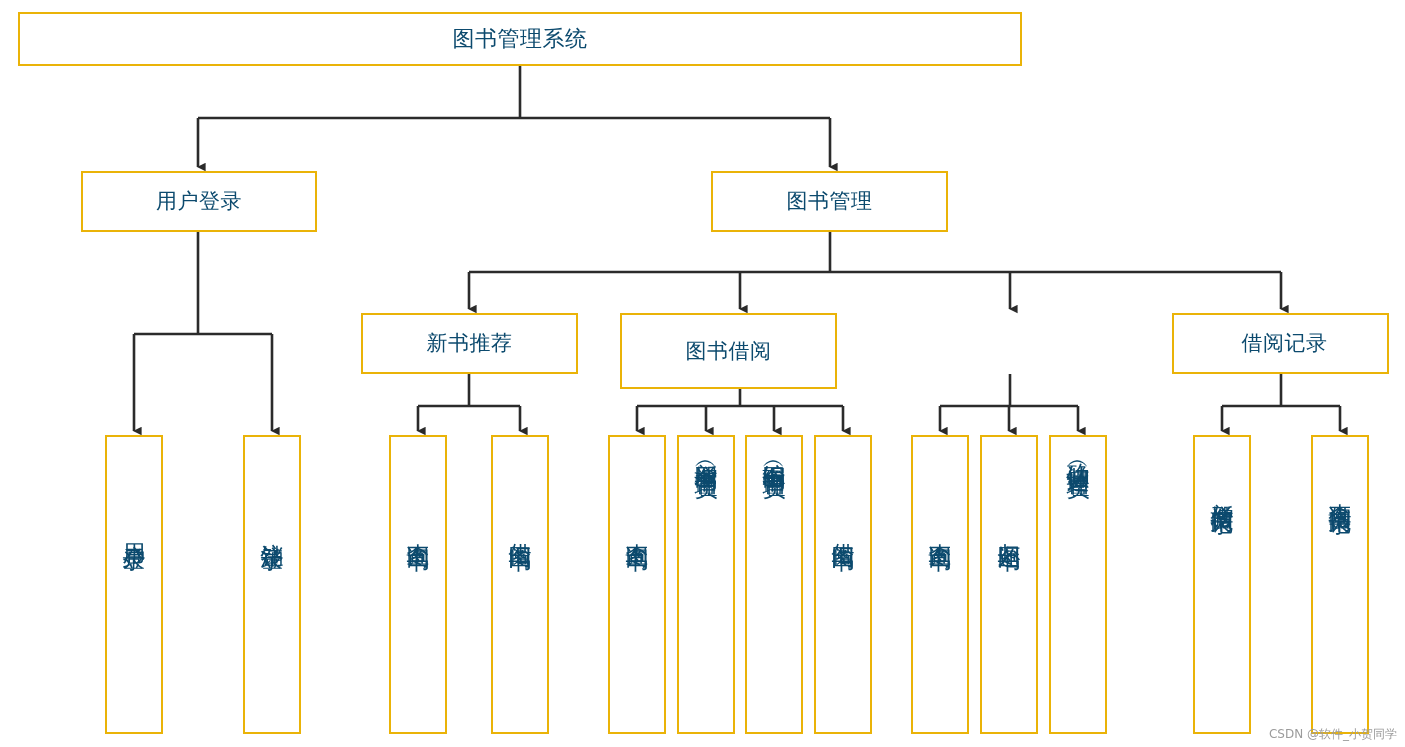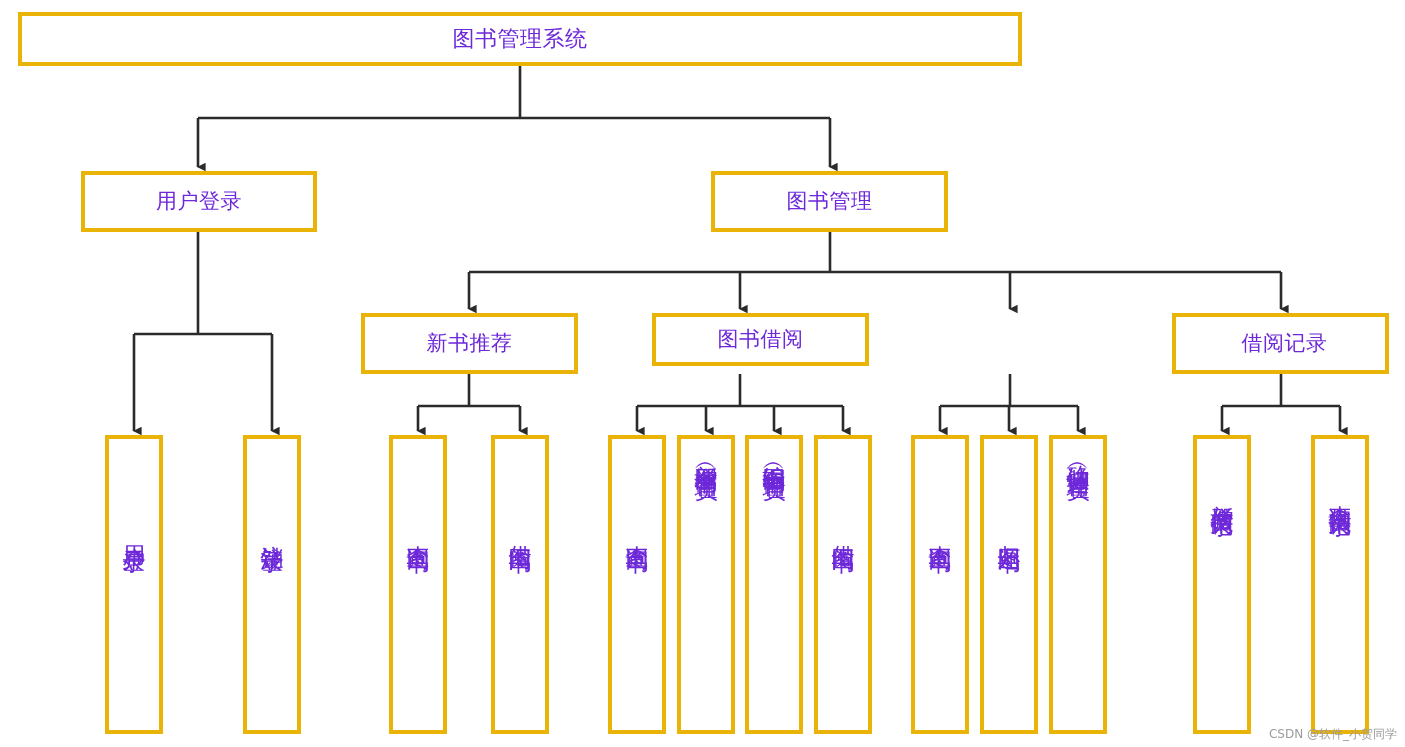--- a/index.html
+++ b/index.html
@@ -23,25 +23,25 @@
     left: 0;
     top: 0;
     width: 1405px;
     height: 747px;
     pointer-events: none;
   }
   .node {
     position: absolute;
     box-sizing: border-box;
     background: #ffffff;
-    border: 4px solid #eab308;
+    border: 2px solid #eab308;
     display: flex;
     align-items: center;
     justify-content: center;
-    color: #6d28d9;
+    color: #0c4a6e;
   }
   .node .label {
     display: block;
     line-height: 1.06;
     letter-spacing: 0.5px;
   }
   
   .node.h .label {
     font-size: 21px;
     white-space: nowrap;
@@ -137,21 +137,21 @@
   <div class="node h" style="left:81px; top:171px; width:236px; height:61px;">
     <span class="label">用户登录</span>
   </div>
   <div class="node h" style="left:711px; top:171px; width:237px; height:61px;">
     <span class="label">图书管理</span>
   </div>
 
   <div class="node h" style="left:361px; top:313px; width:217px; height:61px;">
     <span class="label">新书推荐</span>
   </div>
-  <div class="node h" style="left:652px; top:313px; width:217px; height:53px;">
+  <div class="node h" style="left:620px; top:313px; width:217px; height:76px;">
     <span class="label">图书借阅</span>
   </div>
   <div class="node h" style="left:1172px; top:313px; width:217px; height:61px;padding-left:8px;">
     <span class="label">借阅记录</span>
   </div>
 
   <div class="node v" style="left:105px; top:435px; width:58px; height:299px; padding-top:88px;">
     <span class="label">用户登录</span>
   </div>
   <div class="node v" style="left:243px; top:435px; width:58px; height:299px; padding-top:88px;">

